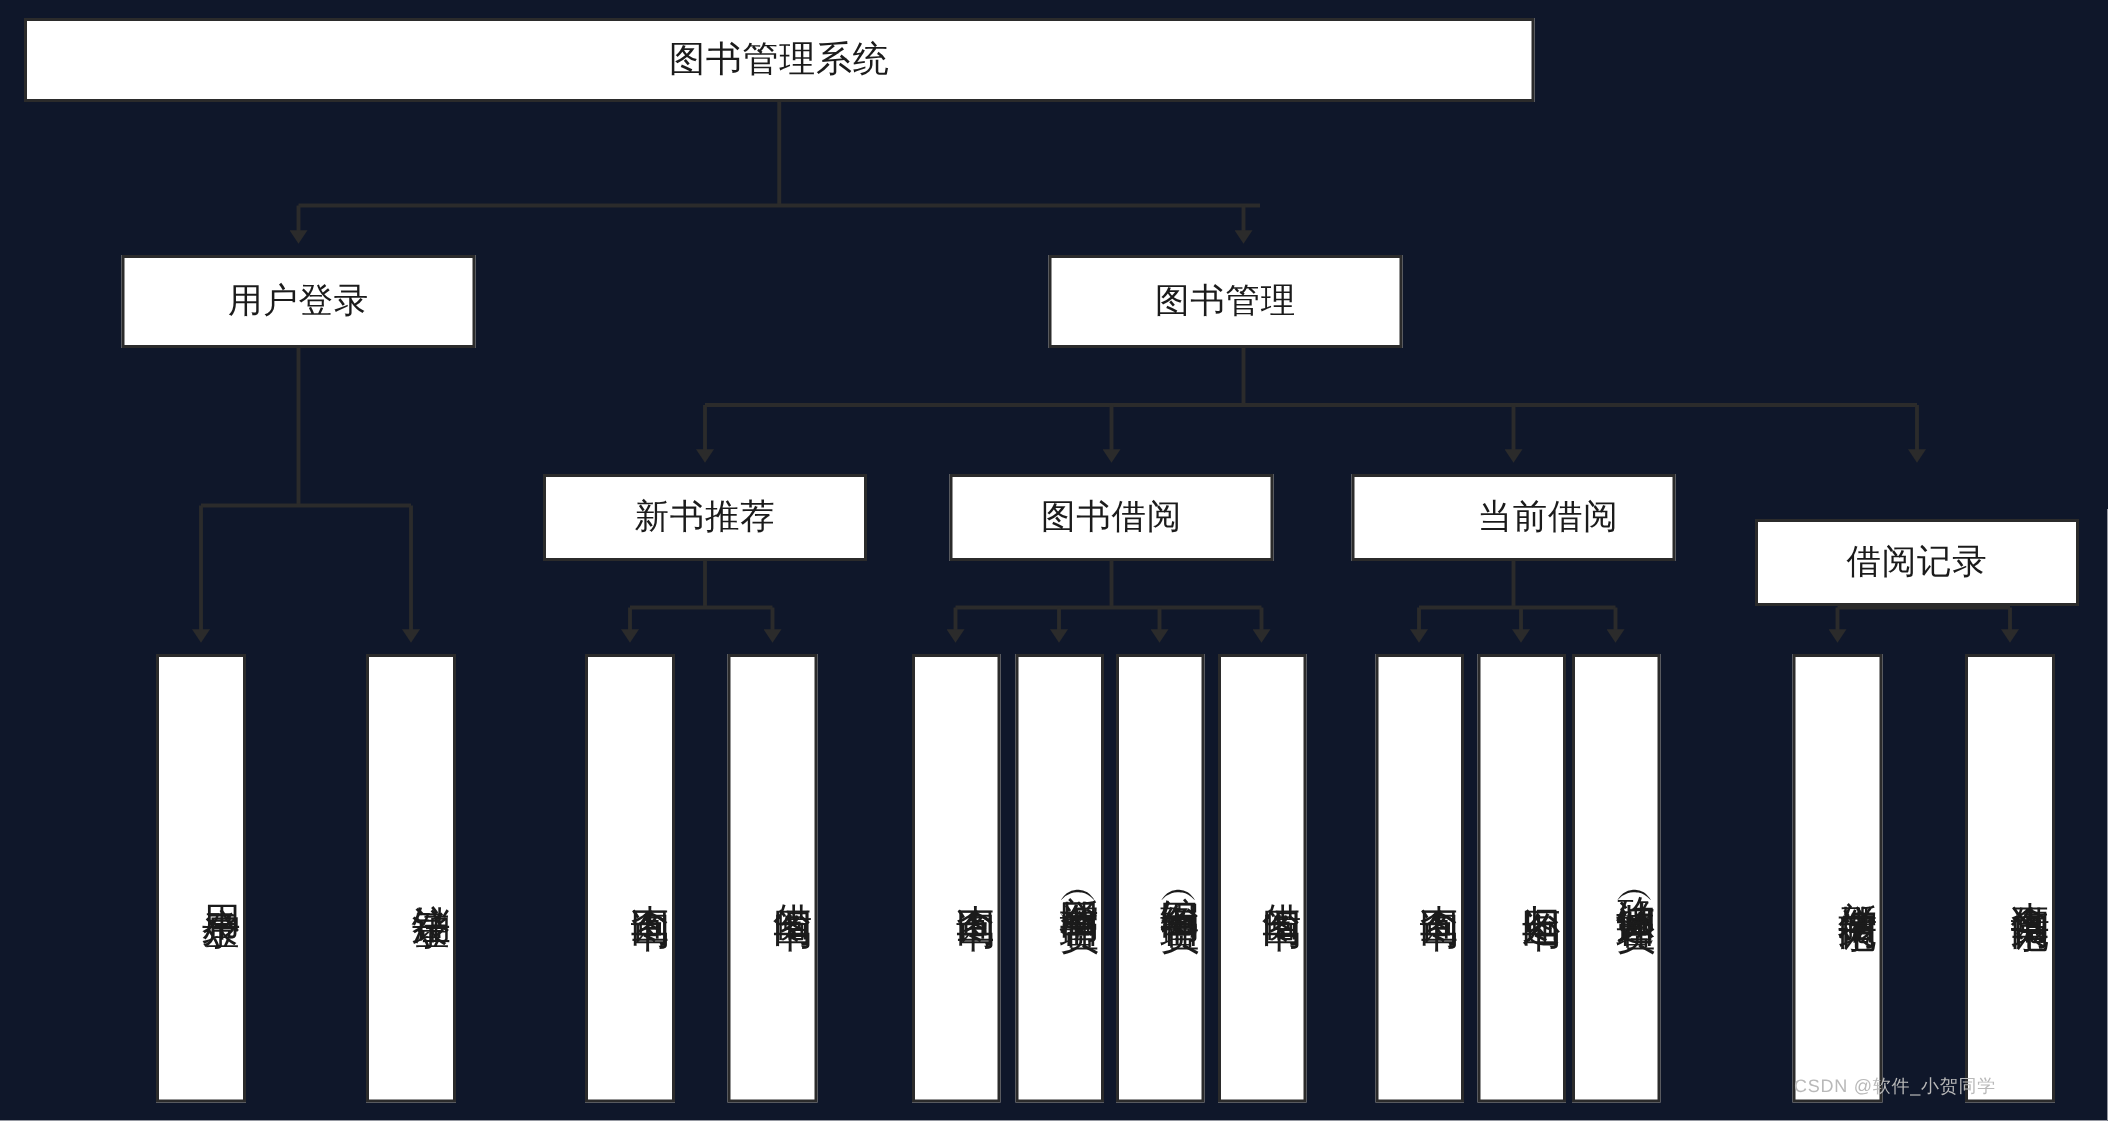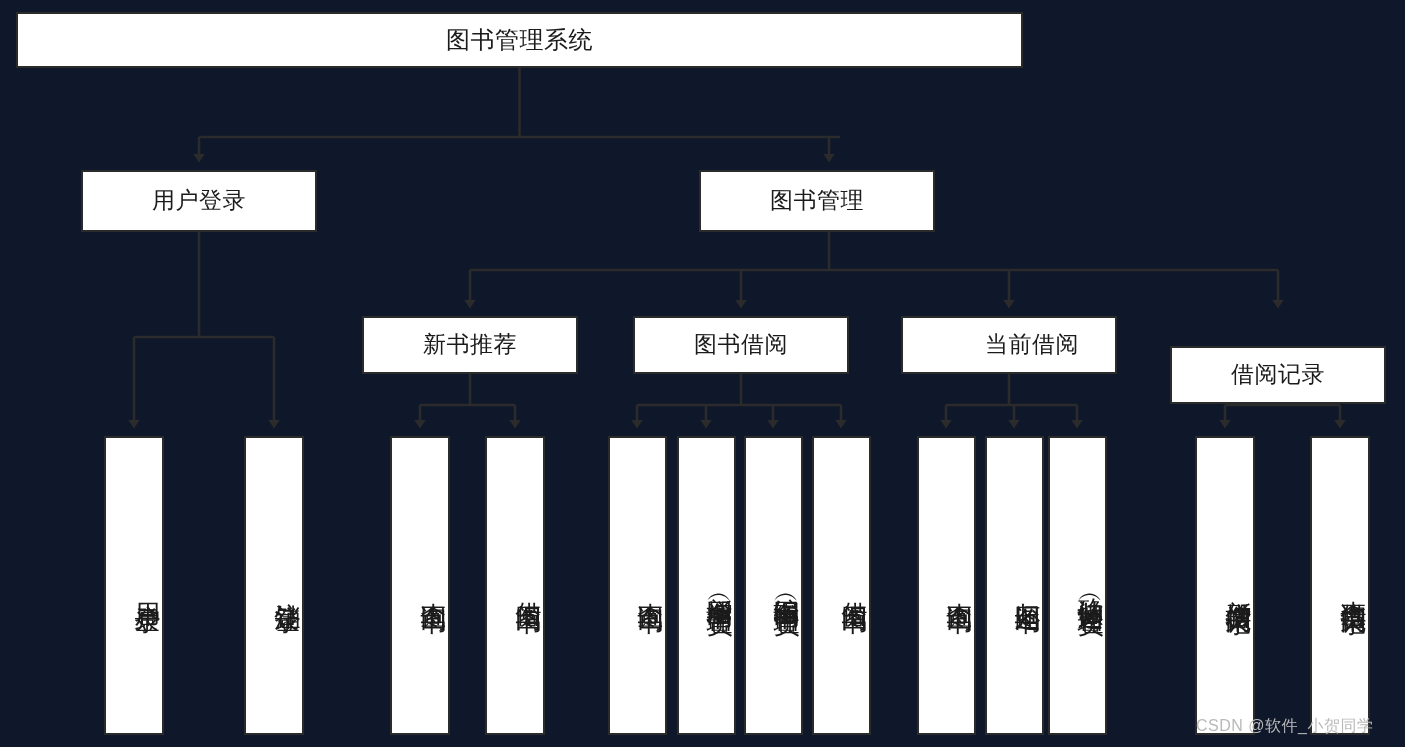--- a/index.html
+++ b/index.html
@@ -48,21 +48,21 @@
     padding: 6px 0;
     align-items: flex-start;
     justify-content: center;
   }
   .node.root {
     font-size: 24px;
   }
   .watermark {
     position: absolute;
     color: #b9b9b9;
-    font-size: 16px;
+    font-size: 12px;
     letter-spacing: 0.5px;
     white-space: nowrap;
   }
 </style>
 </head>
 <body>
 
 <div id="canvas">
 
   <svg id="wires" viewBox="0 0 1405 747" xmlns="http://www.w3.org/2000/svg">

